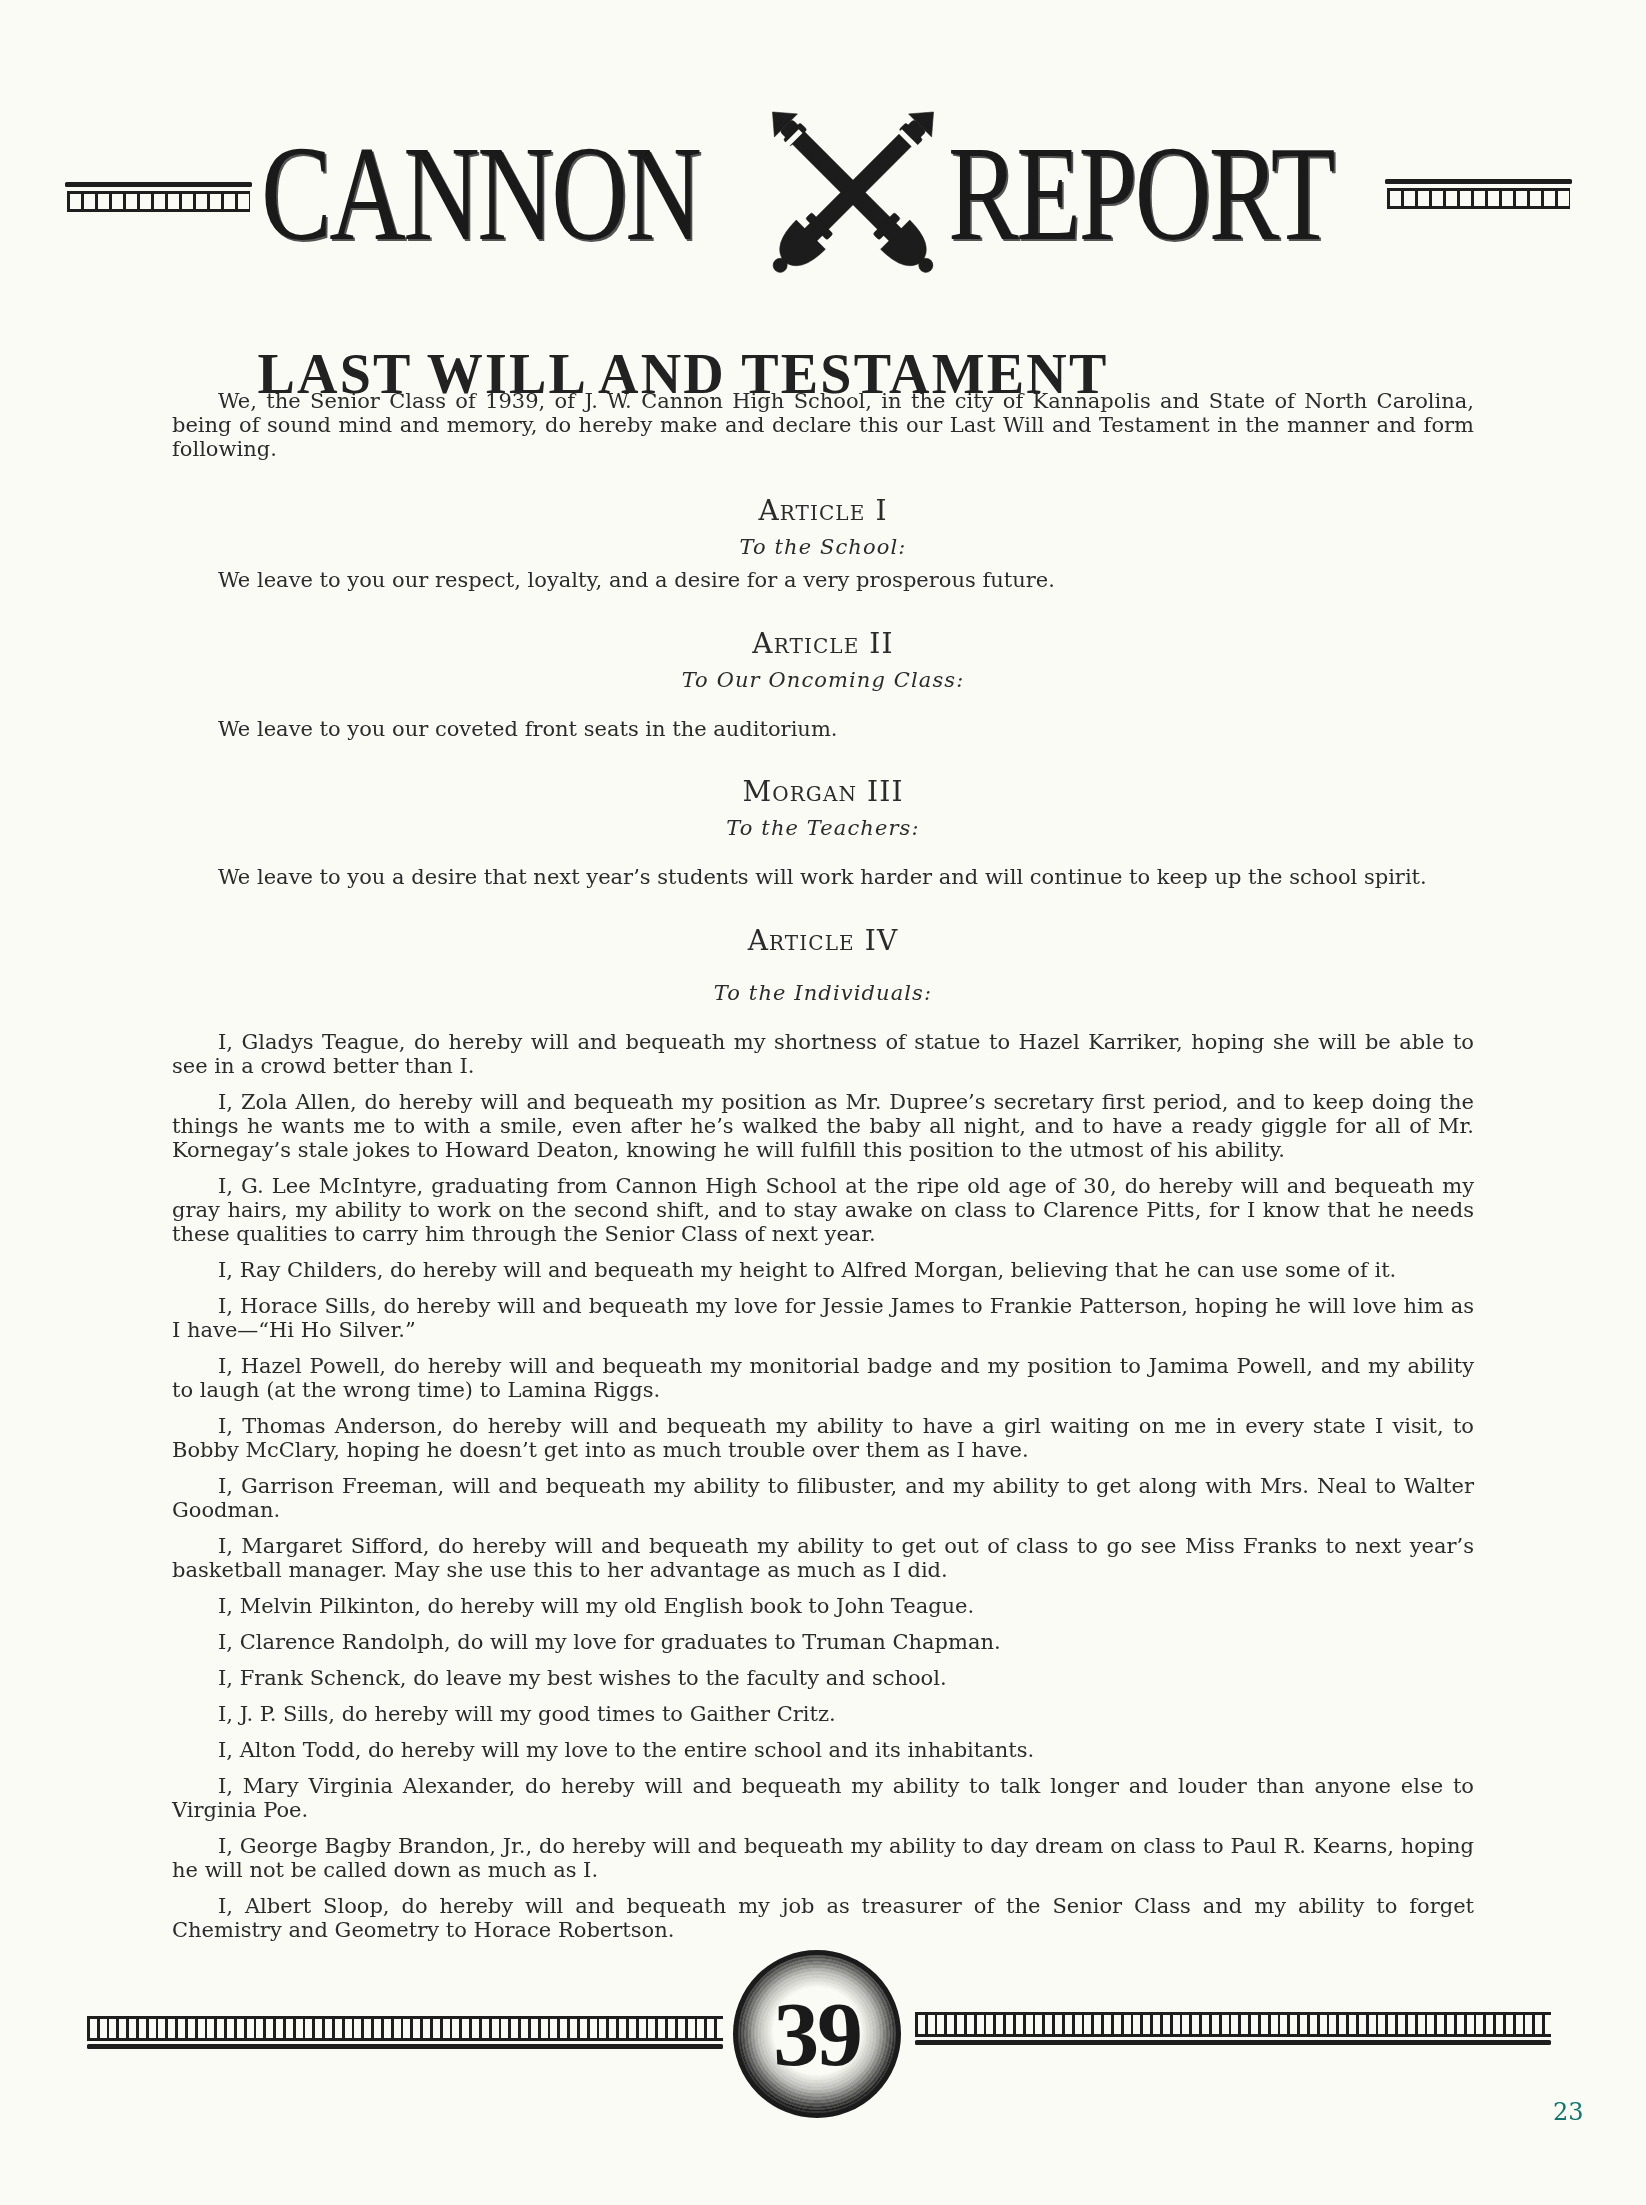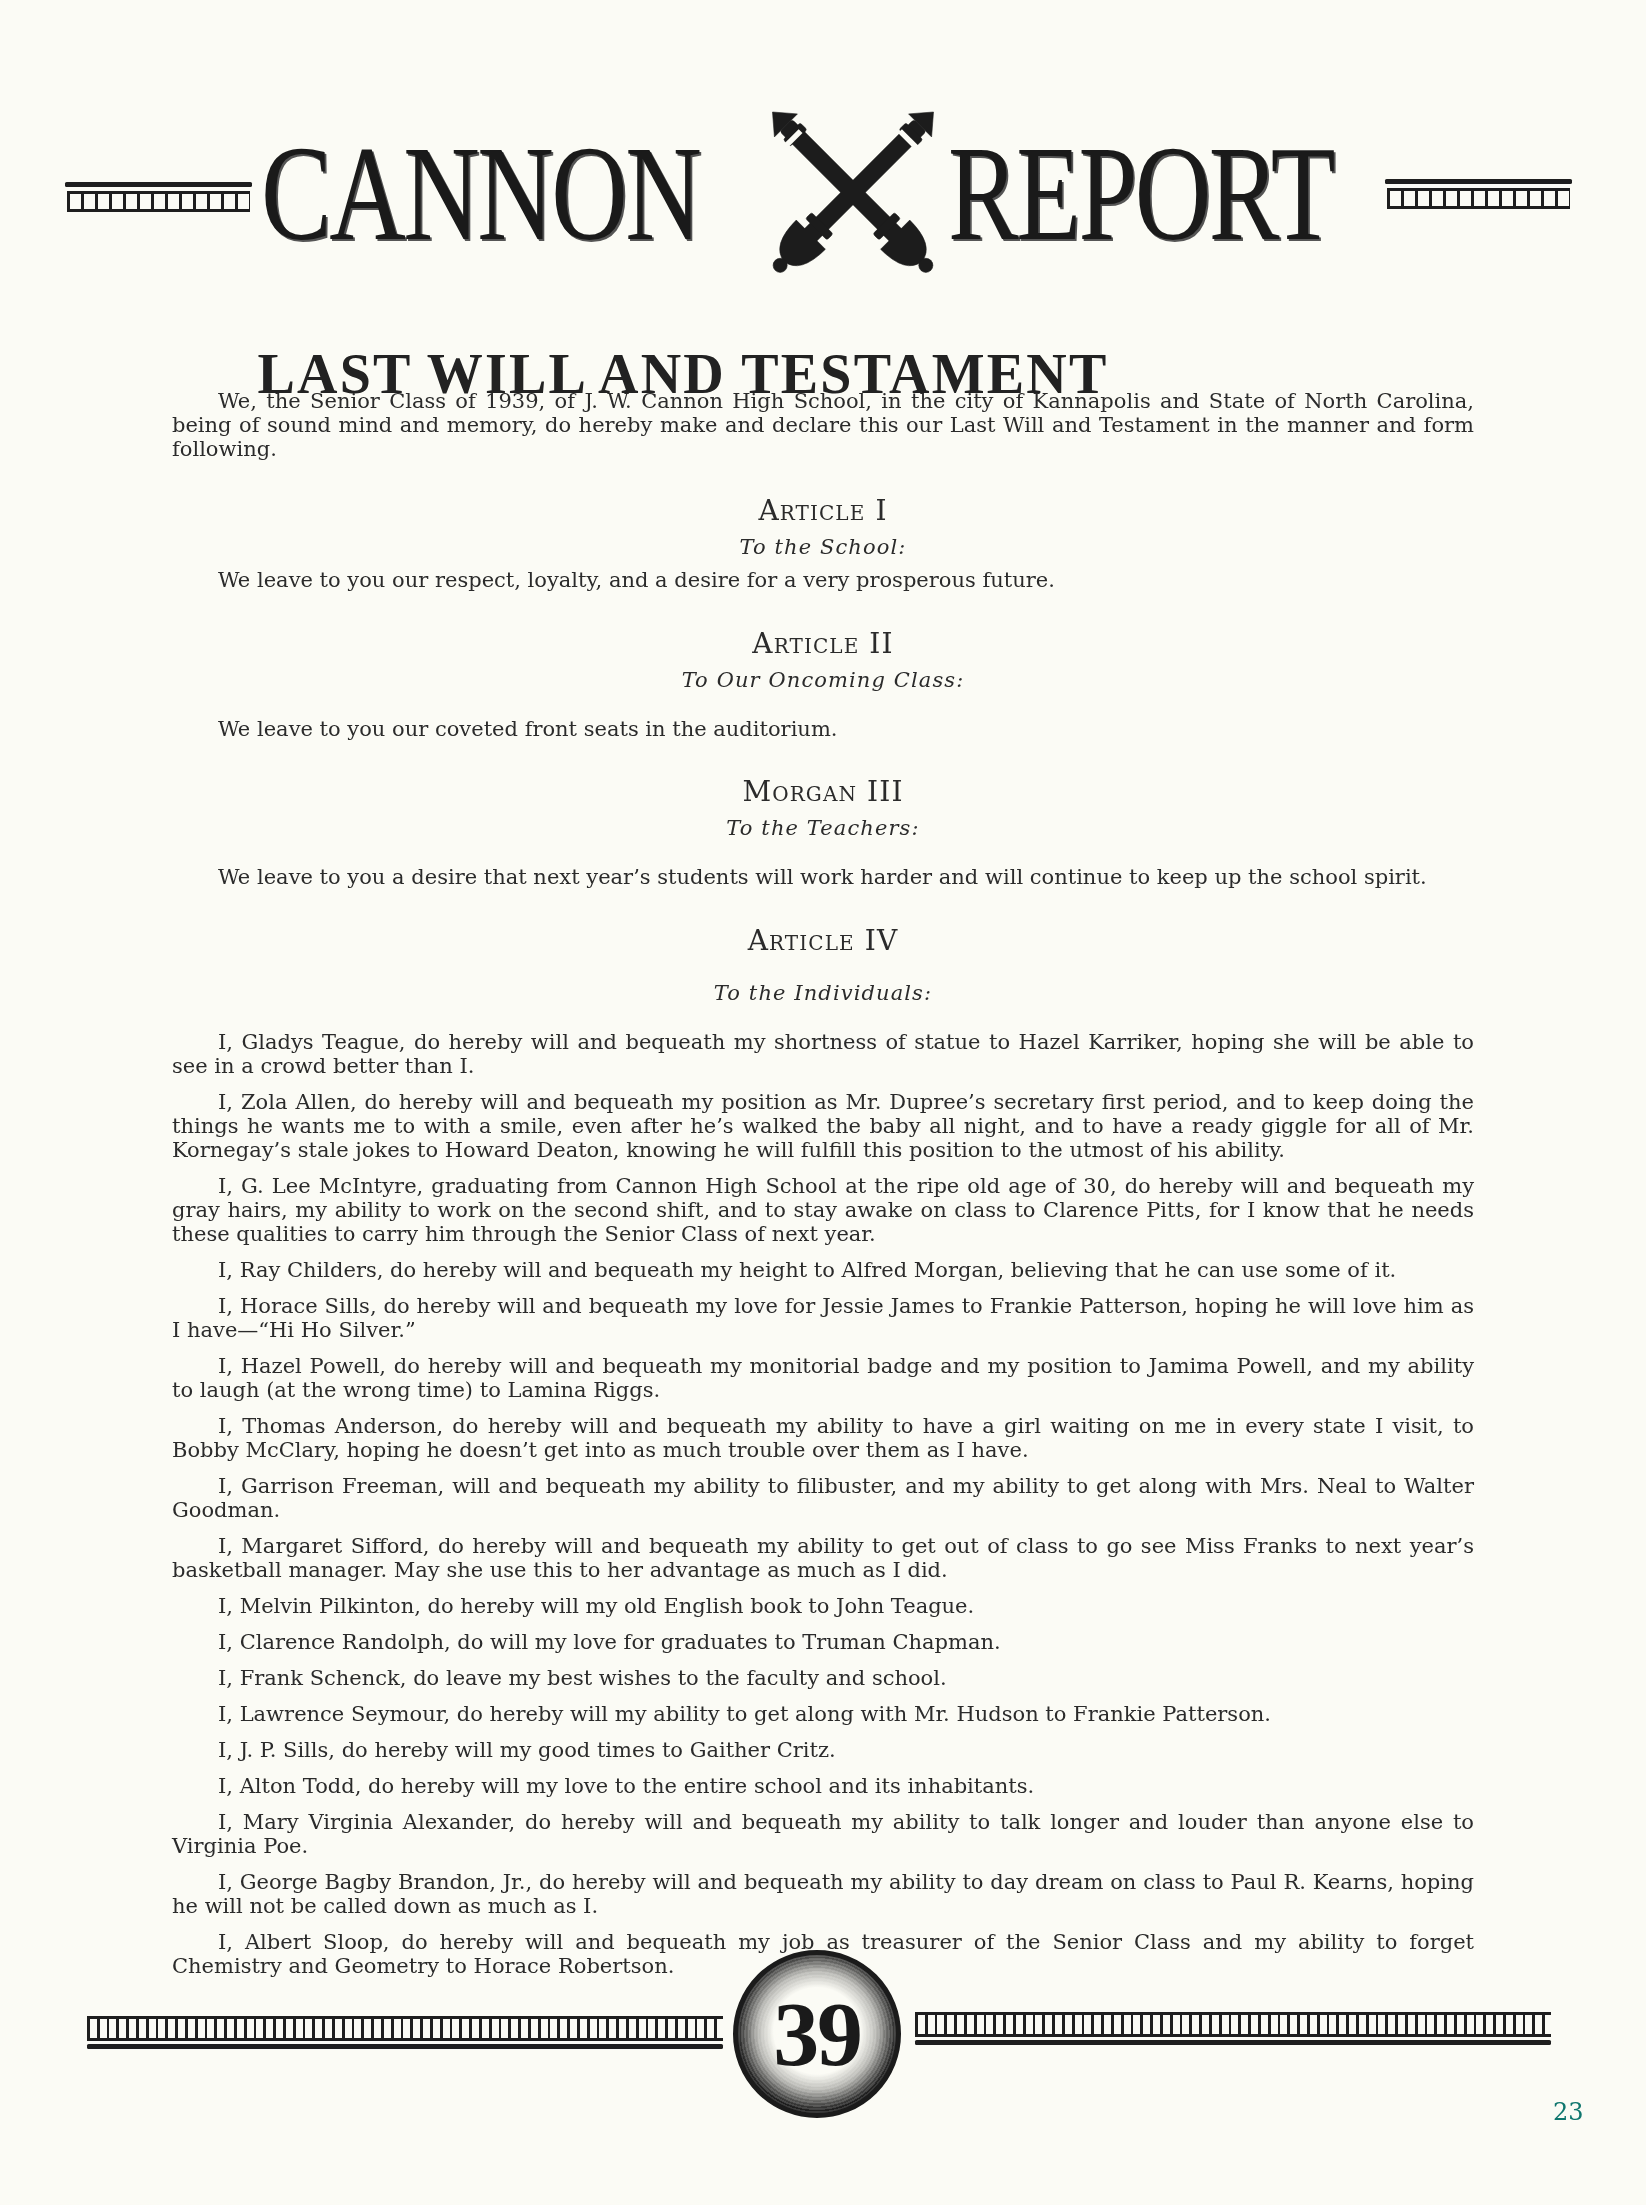--- a/index.html
+++ b/index.html
@@ -192,21 +192,20 @@
     <p class="para">I, G. Lee McIntyre, graduating from Cannon High School at the ripe old age of 30, do hereby will and bequeath my gray hairs, my ability to work on the second shift, and to stay awake on class to Clarence Pitts, for I know that he needs these qualities to carry him through the Senior Class of next year.</p>
     <p class="para">I, Ray Childers, do hereby will and bequeath my height to Alfred Morgan, believing that he can use some of it.</p>
     <p class="para">I, Horace Sills, do hereby will and bequeath my love for Jessie James to Frankie Patterson, hoping he will love him as I have—“Hi Ho Silver.”</p>
     <p class="para">I, Hazel Powell, do hereby will and bequeath my monitorial badge and my position to Jamima Powell, and my ability to laugh (at the wrong time) to Lamina Riggs.</p>
     <p class="para">I, Thomas Anderson, do hereby will and bequeath my ability to have a girl waiting on me in every state I visit, to Bobby McClary, hoping he doesn’t get into as much trouble over them as I have.</p>
     <p class="para">I, Garrison Freeman, will and bequeath my ability to filibuster, and my ability to get along with Mrs. Neal to Walter Goodman.</p>
     <p class="para">I, Margaret Sifford, do hereby will and bequeath my ability to get out of class to go see Miss Franks to next year’s basketball manager. May she use this to her advantage as much as I did.</p>
     <p class="para">I, Melvin Pilkinton, do hereby will my old English book to John Teague.</p>
     <p class="para">I, Clarence Randolph, do will my love for graduates to Truman Chapman.</p>
     <p class="para">I, Frank Schenck, do leave my best wishes to the faculty and school.</p>
-    <p class="para">I, Lawrence Seymour, do hereby will my ability to get along with Mr. Hudson to Frankie Patterson.</p>
     <p class="para">I, J. P. Sills, do hereby will my good times to Gaither Critz.</p>
     <p class="para">I, Alton Todd, do hereby will my love to the entire school and its inhabitants.</p>
     <p class="para">I, Mary Virginia Alexander, do hereby will and bequeath my ability to talk longer and louder than anyone else to Virginia Poe.</p>
     <p class="para">I, George Bagby Brandon, Jr., do hereby will and bequeath my ability to day dream on class to Paul R. Kearns, hoping he will not be called down as much as I.</p>
     <p class="para">I, Albert Sloop, do hereby will and bequeath my job as treasurer of the Senior Class and my ability to forget Chemistry and Geometry to Horace Robertson.</p>
   </section>
 </div>
 
 <div class="footer-rule footer-left">
   <div class="ladder"></div>

